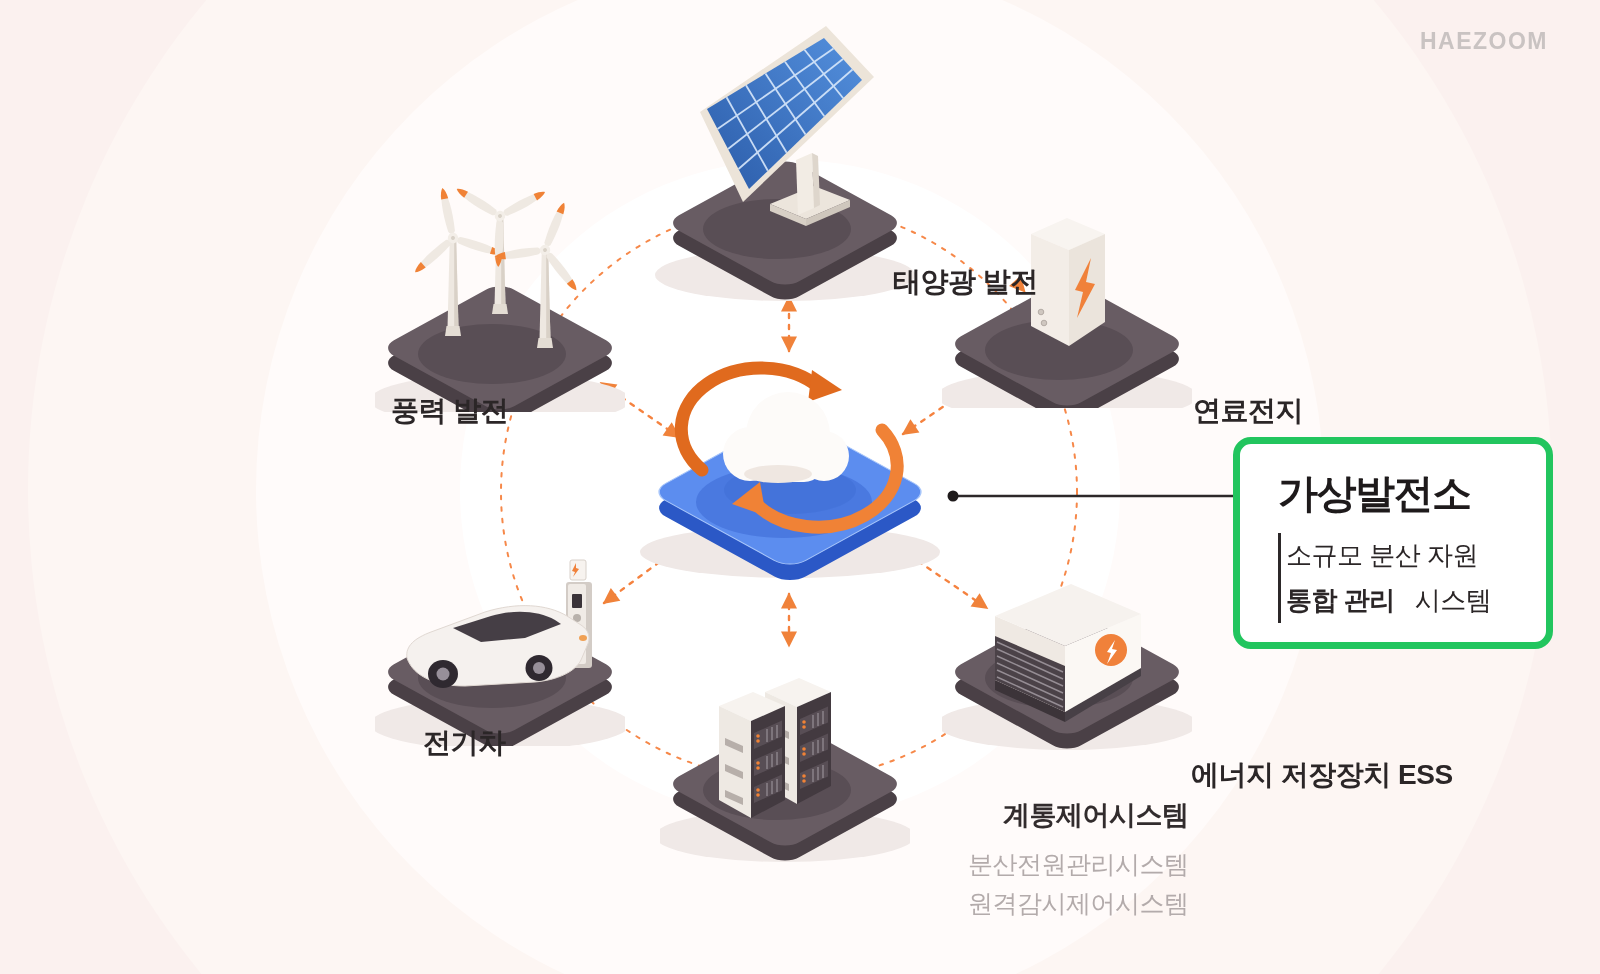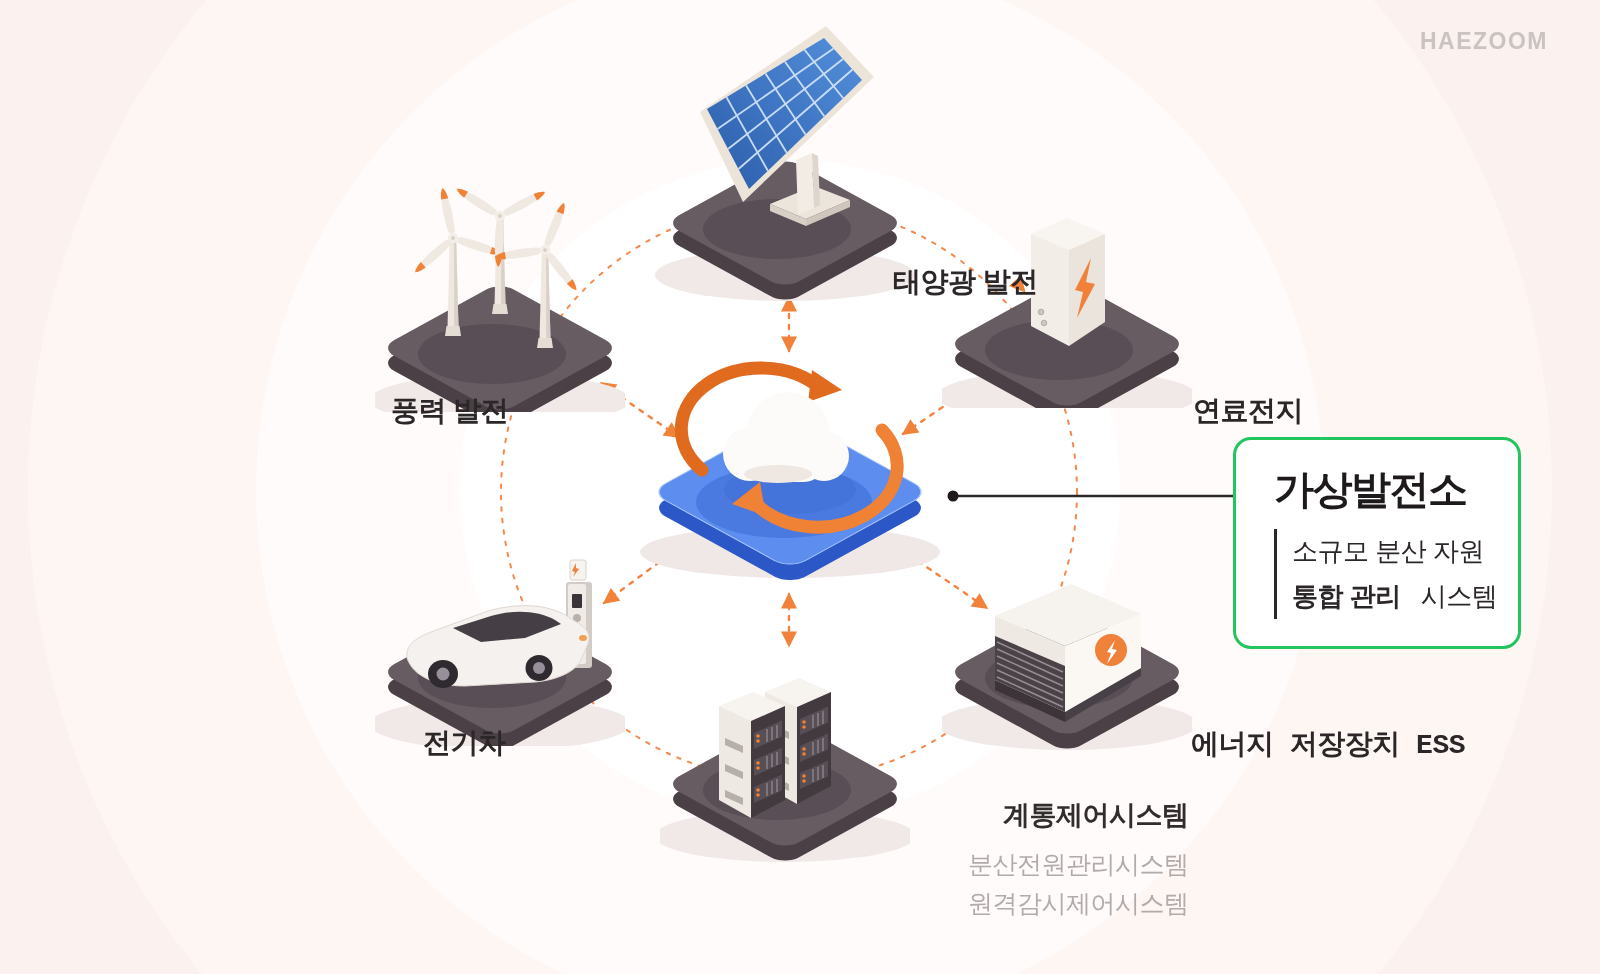--- a/index.html
+++ b/index.html
@@ -10,24 +10,24 @@
   .c2{left:28px;top:-272px;width:1524px;height:1524px;background:#fdf6f3;}
   .c3{left:256px;top:-44px;width:1068px;height:1068px;background:#fffbfa;}
   .c4{left:460px;top:160px;width:660px;height:660px;background:#ffffff;}
   .layer{position:absolute;left:0;top:0;width:1600px;height:974px;}
   .z1{z-index:1}
   .node{position:absolute;z-index:2;}
   .label{position:absolute;z-index:3;color:#2b2627;font-weight:600;font-size:28px;letter-spacing:-0.5px;white-space:nowrap;margin-left:48px;}
   .grid-block{position:absolute;left:968px;top:797px;z-index:3;white-space:nowrap;text-align:right;}
   .grid-title{font-size:27px;font-weight:700;color:#322c2d;letter-spacing:-0.5px;margin-bottom:12px;}
   .grid-sub{font-size:25px;font-weight:500;color:#b3abab;line-height:39px;letter-spacing:-0.5px;}
-  .callout{position:absolute;left:1233px;top:437px;width:288px;height:212px;box-sizing:border-box;
-           background:#ffffff;border:3px solid #22c55e;border-radius:18px;padding:22px 0 0 38px;z-index:4;}
+  .callout{position:absolute;left:1233px;top:437px;width:320px;height:212px;box-sizing:border-box;
+           background:#ffffff;border:7px solid #22c55e;border-radius:18px;padding:22px 0 0 38px;z-index:4;}
   .callout-title{font-size:40px;font-weight:800;color:#1e1a1b;letter-spacing:-1.5px;}
-  .callout-desc{margin-top:12px;border-left:3px solid #2c2829;padding-left:15px;
+  .callout-desc{margin-top:12px;border-left:3px solid #2c2829;padding-left:5px;
                 font-size:26px;font-weight:500;color:#2b2627;line-height:45px;letter-spacing:-0.5px;}
   .bold{font-weight:800;}
   .ml{margin-left:20px;}
   .logo{position:absolute;right:52px;top:28px;z-index:4;font-size:23px;font-weight:700;
         color:#c9c3c2;letter-spacing:1.5px;margin-left:24px;}
   svg{display:block;}
 </style>
 </head>
 <body>
 
@@ -265,21 +265,21 @@
         <use href="#cabinet" x="10" y="-2"></use>
         <use href="#cabinet" x="-36" y="12"></use>
       </g>
     </svg>
   </div>
 
   <div class="label" style="left:845px;top:263px;">태양광 발전</div>
   <div class="label" style="left:343px;top:392px;">풍력 발전</div>
   <div class="label" style="left:1145px;top:392px;">연료전지</div>
   <div class="label" style="left:375px;top:724px;">전기차</div>
-  <div class="label" style="left:1143px;top:725px;font-family:Liberation Mono, monospace;">에너지 저장장치 ESS</div>
+  <div class="label" style="left:1143px;top:756px;">에너지 저장장치 ESS</div>
 
   <div class="grid-block">
     <div class="grid-title">계통제어시스템</div>
     <div class="grid-sub">분산전원관리시스템</div>
     <div class="grid-sub">원격감시제어시스템</div>
   </div>
 
   <div class="callout">
     <div class="callout-title">가상발전소</div>
     <div class="callout-desc">

